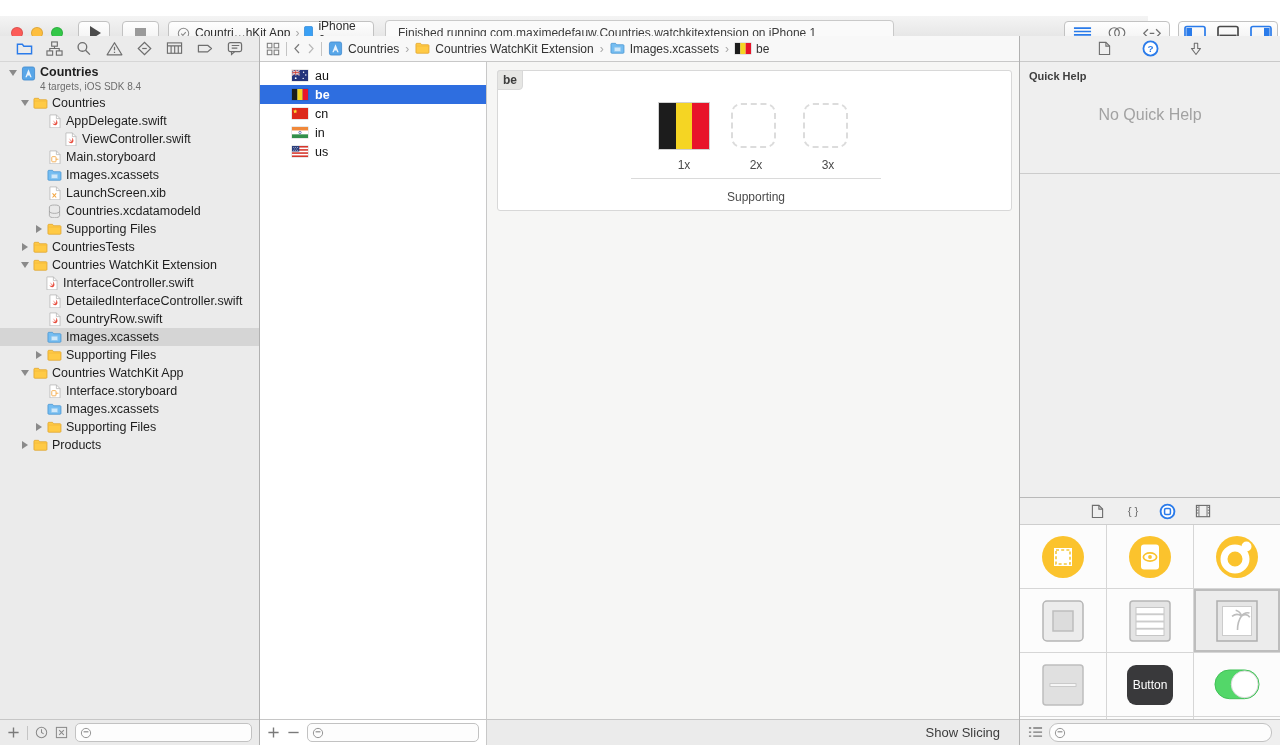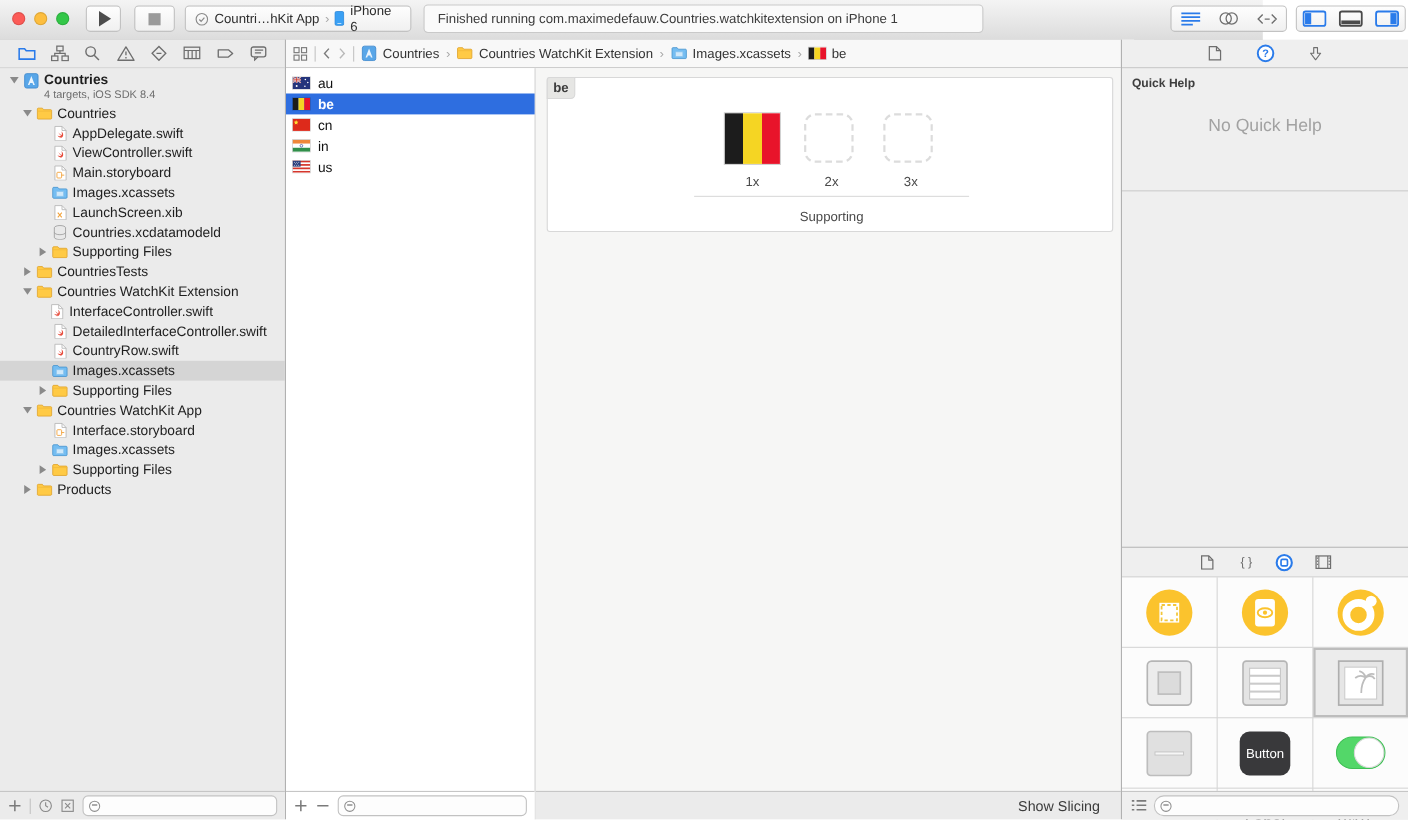--- a/index.html
+++ b/index.html
@@ -3,21 +3,21 @@
 <meta charset="utf-8">
 <style>
   html,body{margin:0;padding:0;}
   body{width:1280px;height:745px;position:relative;overflow:hidden;
        font-family:"Liberation Sans","DejaVu Sans",sans-serif;font-size:13px;color:#1e1e1e;background:#fff;
        -webkit-font-smoothing:antialiased;}
   .abs{position:absolute;}
   svg{display:block;}
 
   
-  #toolbar{left:0;top:0;width:1148px;height:36px;background:linear-gradient(#f4f4f4,#dcdcdc);border-bottom:1px solid #a9a9a9;text-decoration:underline;}
+  #toolbar{left:0;top:16px;width:1148px;height:36px;background:linear-gradient(#f4f4f4,#dcdcdc);border-bottom:1px solid #a9a9a9;text-decoration:underline;}
   .tl{width:12px;height:12px;border-radius:50%;top:11px;}
   #tl-close{left:11px;background:#fc5b57;box-shadow:inset 0 0 0 1px rgba(0,0,0,.12);}
   #tl-min{left:31px;background:#fdbe3f;box-shadow:inset 0 0 0 1px rgba(0,0,0,.12);}
   #tl-zoom{left:51px;background:#33c748;box-shadow:inset 0 0 0 1px rgba(0,0,0,.12);}
   .tb-btn{top:5px;height:24px;background:linear-gradient(#fefefe,#f0f0f0);border:1px solid #c2c2c2;border-radius:4px;
           display:flex;align-items:center;justify-content:center;box-sizing:border-box;}
   #play-btn{left:78px;width:32px;}
   #stop-btn{left:122px;width:37px;}
   .play-tri{width:0;height:0;border-left:11px solid #4c4c4c;border-top:7px solid transparent;border-bottom:7px solid transparent;margin-left:2px;}
   .stop-sq{width:11px;height:11px;background:#9a9a9a;}
@@ -55,21 +55,21 @@
 
   
   #jumpbar{left:260px;top:36px;width:759px;height:25px;background:#f8f8f8;border-bottom:1px solid #c8c8c8;
            display:flex;align-items:center;padding:0 6px;gap:6px;box-sizing:content-box;font-size:12px;color:#333;}
   .jb-icon{color:#7c7c7c;display:flex;align-items:center;}
   .jb-crumb{display:flex;align-items:center;gap:5px;}
 
   
   #asset-col{left:260px;top:62px;width:226px;height:683px;background:#fff;border-right:1px solid #c8c8c8;}
   #asset-list{padding-top:4px;}
-  .asset-row{display:flex;align-items:center;height:19px;padding-left:6px;gap:7px;font-size:12.5px;color:#111;}
+  .asset-row{display:flex;align-items:center;height:19px;padding-left:32px;gap:7px;font-size:12.5px;color:#111;}
   .asset-row.sel{background:#2e6ee0;color:#fff;font-weight:bold;}
   .flag{width:16px;height:11px;flex:0 0 16px;box-shadow:0 0 0 0.5px rgba(0,0,0,.18);}
 
   
   #editor{left:487px;top:62px;width:532px;height:683px;background:#f6f6f5;}
   #asset-card{position:absolute;left:10px;top:8px;width:515px;height:141px;background:#fff;border:1px solid #d8d8d8;border-radius:3px;box-sizing:border-box;}
   #card-tab{position:absolute;left:-1px;top:-1px;width:26px;height:20px;background:#e6e6e4;border:1px solid #d8d8d8;border-top-left-radius:3px;border-bottom-right-radius:4px;
             display:flex;align-items:center;justify-content:center;font-size:12px;font-weight:bold;color:#3c3c3c;box-sizing:border-box;}
   #flag-1x{position:absolute;left:161px;top:32px;width:50px;height:46px;
            background:linear-gradient(90deg,#1c1c1c 0 33.4%,#f5d523 33.4% 66.7%,#e8142a 66.7%);box-shadow:0 0 0 1px rgba(0,0,0,.18);}
@@ -266,21 +266,21 @@
         <span class="arrow-slot"></span>
         <span class="tree-icon">
           <svg viewBox="0 0 13 16" width="12" xmlns="http://www.w3.org/2000/svg">
             <path d="M1 1h7l4 4v10H1z" fill="#fff" stroke="#b9b9b9" stroke-width="0.9"></path>
             <path d="M8 1v4h4" fill="none" stroke="#b9b9b9" stroke-width="0.9"></path>
             <path d="M3.6 12.4c2.6 1 5-.2 5.5-2.4.3-1.5-.4-3-1.8-4 .9 1.7.6 3.1.1 3.8C6.1 8.6 5 7.5 4.1 6.7c1 1.5 2.2 2.9 3.1 3.6-1.1.6-2.6.4-3.6-.4.7 1.4 2.3 2.3 3.8 2.1-1 .8-2.5 1-3.8.4z" fill="#e74d3d"></path>
           </svg>
         </span>
         <span>AppDelegate.swift</span>
       </div>
-      <div class="tree-row" style="padding-left: 32px;">
+      <div class="tree-row" style="padding-left: 48px;">
         <span class="arrow-slot"></span>
         <span class="tree-icon">
           <svg viewBox="0 0 13 16" width="12" xmlns="http://www.w3.org/2000/svg">
             <path d="M1 1h7l4 4v10H1z" fill="#fff" stroke="#b9b9b9" stroke-width="0.9"></path>
             <path d="M8 1v4h4" fill="none" stroke="#b9b9b9" stroke-width="0.9"></path>
             <path d="M3.6 12.4c2.6 1 5-.2 5.5-2.4.3-1.5-.4-3-1.8-4 .9 1.7.6 3.1.1 3.8C6.1 8.6 5 7.5 4.1 6.7c1 1.5 2.2 2.9 3.1 3.6-1.1.6-2.6.4-3.6-.4.7 1.4 2.3 2.3 3.8 2.1-1 .8-2.5 1-3.8.4z" fill="#e74d3d"></path>
           </svg>
         </span>
         <span>ViewController.swift</span>
       </div>

